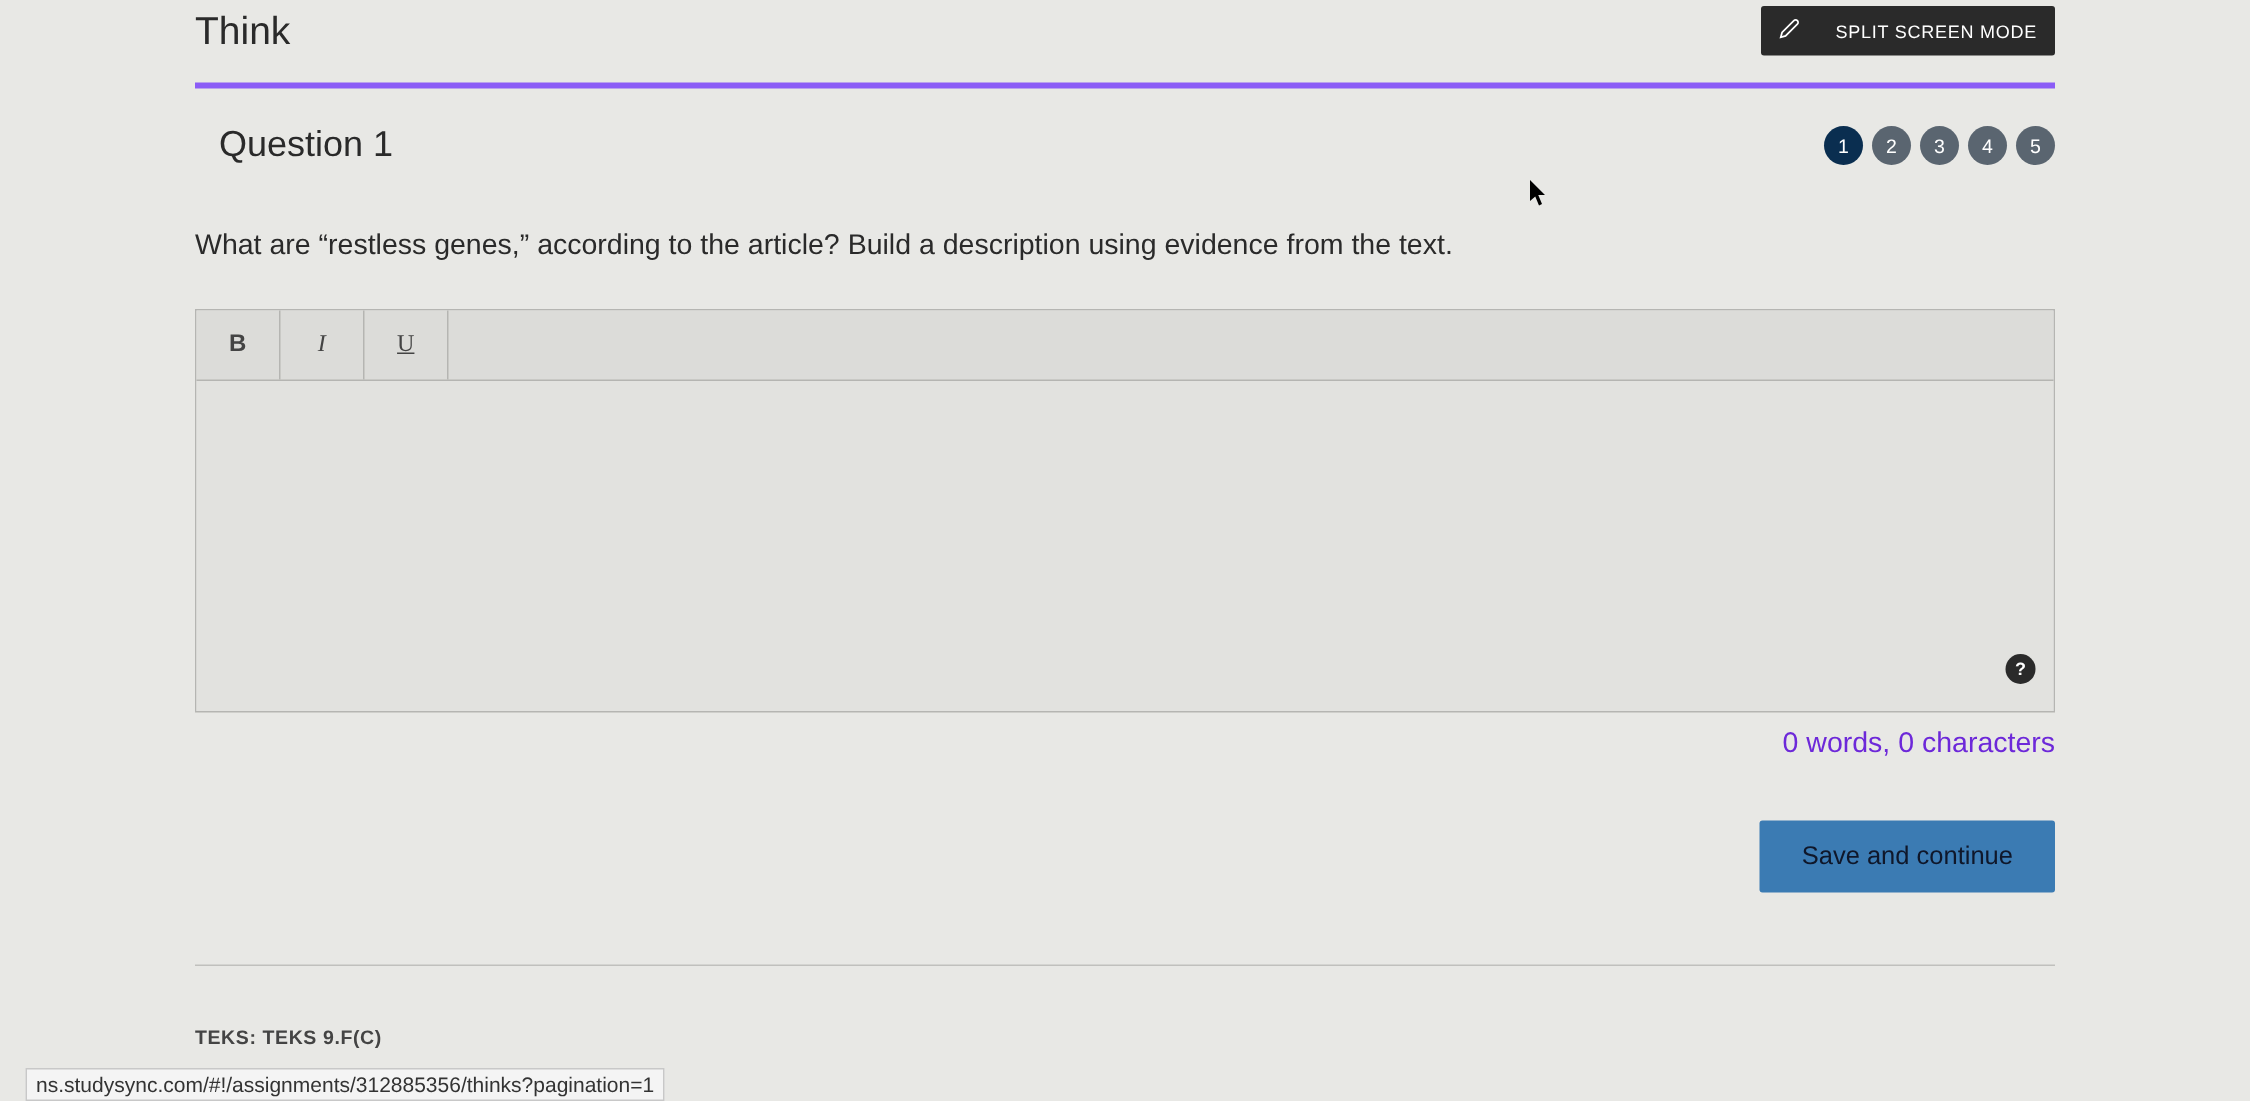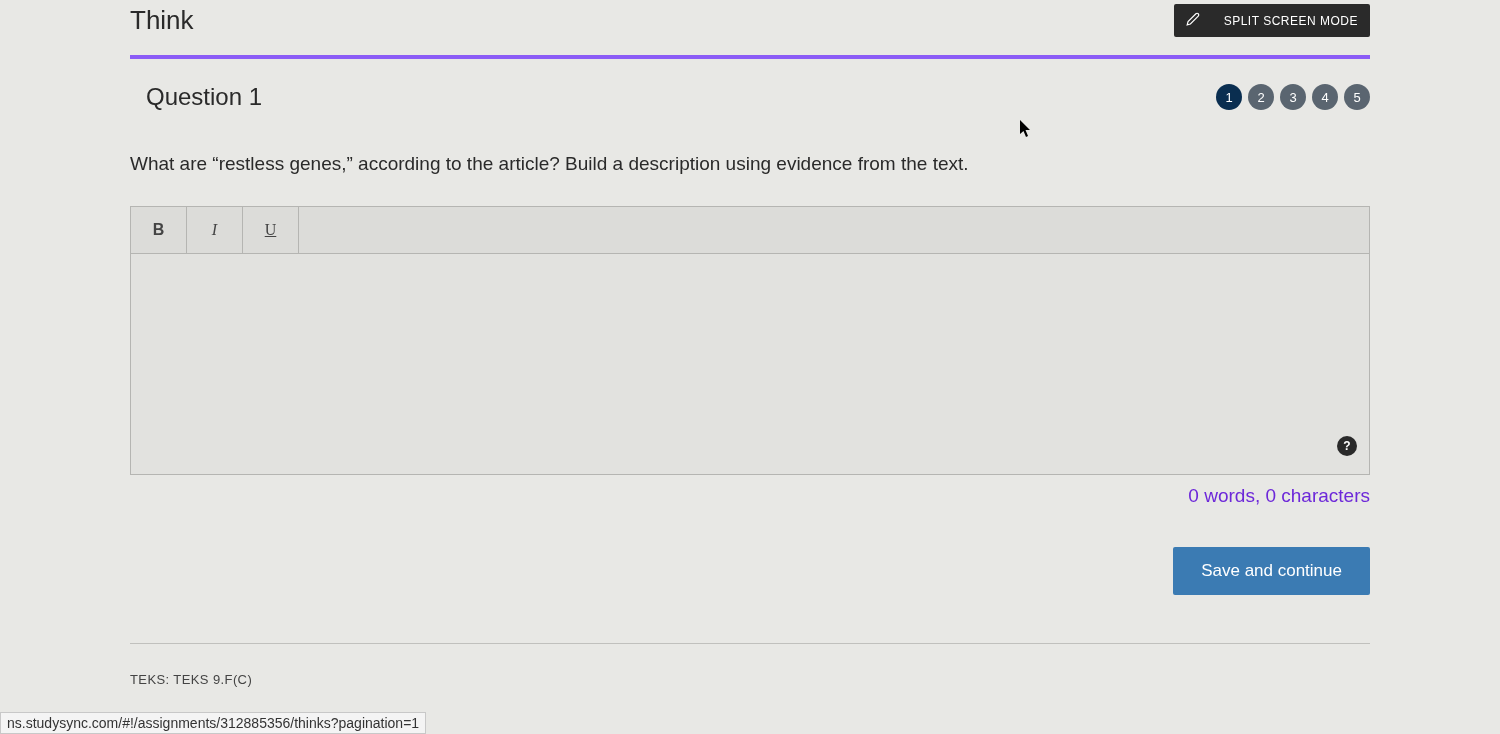--- a/index.html
+++ b/index.html
@@ -142,42 +142,42 @@
       color: #6d28d9;
       margin-top: 10px;
     }
     .action-row {
       display: flex;
       justify-content: flex-end;
       margin-top: 40px;
     }
     .save-btn {
       background: #3b7bb3;
-      color: #ffffff;
+      color: #0f172a;
       border: none;
       padding: 14px 28px;
       font-size: 17px;
       cursor: pointer;
       border-radius: 2px;
     }
     .divider {
       border-top: 1px solid #c0c0bd;
       margin-top: 48px;
     }
     .footer-text {
       font-size: 13px;
       color: #444;
-      font-weight: 400;
+      font-weight: 700;
       letter-spacing: 0.4px;
-      margin-top: 28px;
+      margin-top: 40px;
     }
     .status-bar {
       position: absolute;
       bottom: 0;
-      left: 0;
+      left: 17px;
       background: #f4f4f4;
       border: 1px solid #c8c8c8;
       padding: 2px 6px;
       font-size: 14px;
       color: #333;
     }
     .cursor-icon {
       position: absolute;
       top: 120px;
       left: 1020px;

